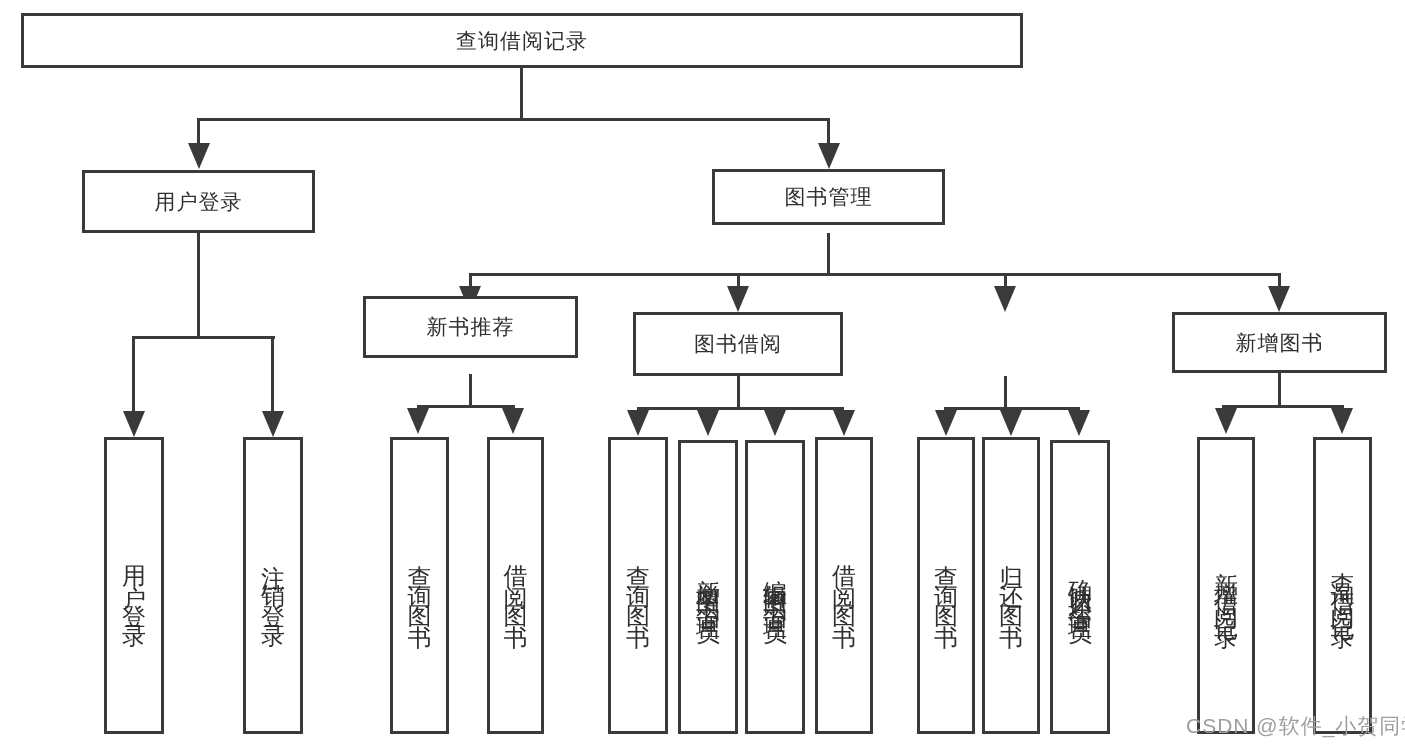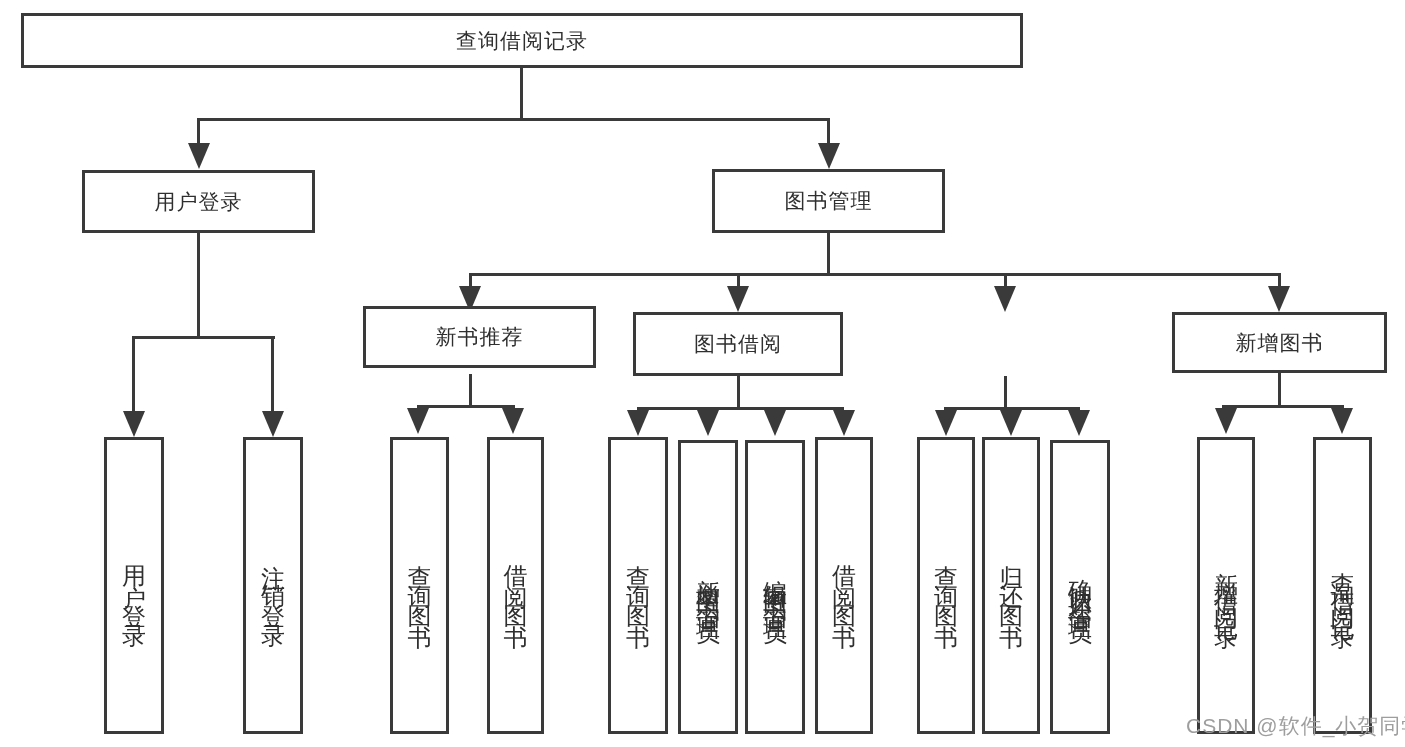--- a/index.html
+++ b/index.html
@@ -70,21 +70,21 @@
   <div class="line" style="left:520px;top:68px;width:3px;height:50px"></div>
   <div class="line" style="left:197px;top:118px;width:633px;height:3px"></div>
   <div class="line" style="left:197px;top:121px;width:3px;height:24px"></div>
   <div class="arr" style="left:188px;top:143px"></div>
   <div class="line" style="left:827px;top:121px;width:3px;height:24px"></div>
   <div class="arr" style="left:818px;top:143px"></div>
 
   <div class="box" style="left:82px;top:170px;width:233px;height:63px">
     <span>用户登录</span>
   </div>
-  <div class="box" style="left:712px;top:169px;width:233px;height:64px">
+  <div class="box" style="left:712px;top:169px;width:233px;height:56px">
     <span>图书管理</span>
   </div>
 
   <div class="line" style="left:197px;top:233px;width:3px;height:103px"></div>
   <div class="line" style="left:132px;top:336px;width:143px;height:3px"></div>
   <div class="line" style="left:132px;top:339px;width:3px;height:72px"></div>
   <div class="arr" style="left:123px;top:411px"></div>
   <div class="line" style="left:271px;top:339px;width:3px;height:72px"></div>
   <div class="arr" style="left:262px;top:411px"></div>
 
@@ -92,21 +92,21 @@
   <div class="line" style="left:469px;top:273px;width:812px;height:3px"></div>
   <div class="line" style="left:469px;top:276px;width:3px;height:10px"></div>
   <div class="arr" style="left:459px;top:286px"></div>
   <div class="line" style="left:737px;top:276px;width:3px;height:10px"></div>
   <div class="arr" style="left:727px;top:286px"></div>
   <div class="line" style="left:1004px;top:276px;width:3px;height:10px"></div>
   <div class="arr" style="left:994px;top:286px"></div>
   <div class="line" style="left:1278px;top:276px;width:3px;height:10px"></div>
   <div class="arr" style="left:1268px;top:286px"></div>
 
-  <div class="box" style="left:363px;top:306px;width:233px;height:62px">
+  <div class="box" style="left:363px;top:296px;width:215px;height:62px">
     <span>新书推荐</span>
   </div>
   <div class="box" style="left:633px;top:312px;width:210px;height:64px">
     <span>图书借阅</span>
   </div>
   <div class="box" style="left:1172px;top:312px;width:215px;height:61px">
     <span>新增图书</span>
   </div>
 
   <div class="line" style="left:469px;top:374px;width:3px;height:31px"></div>

